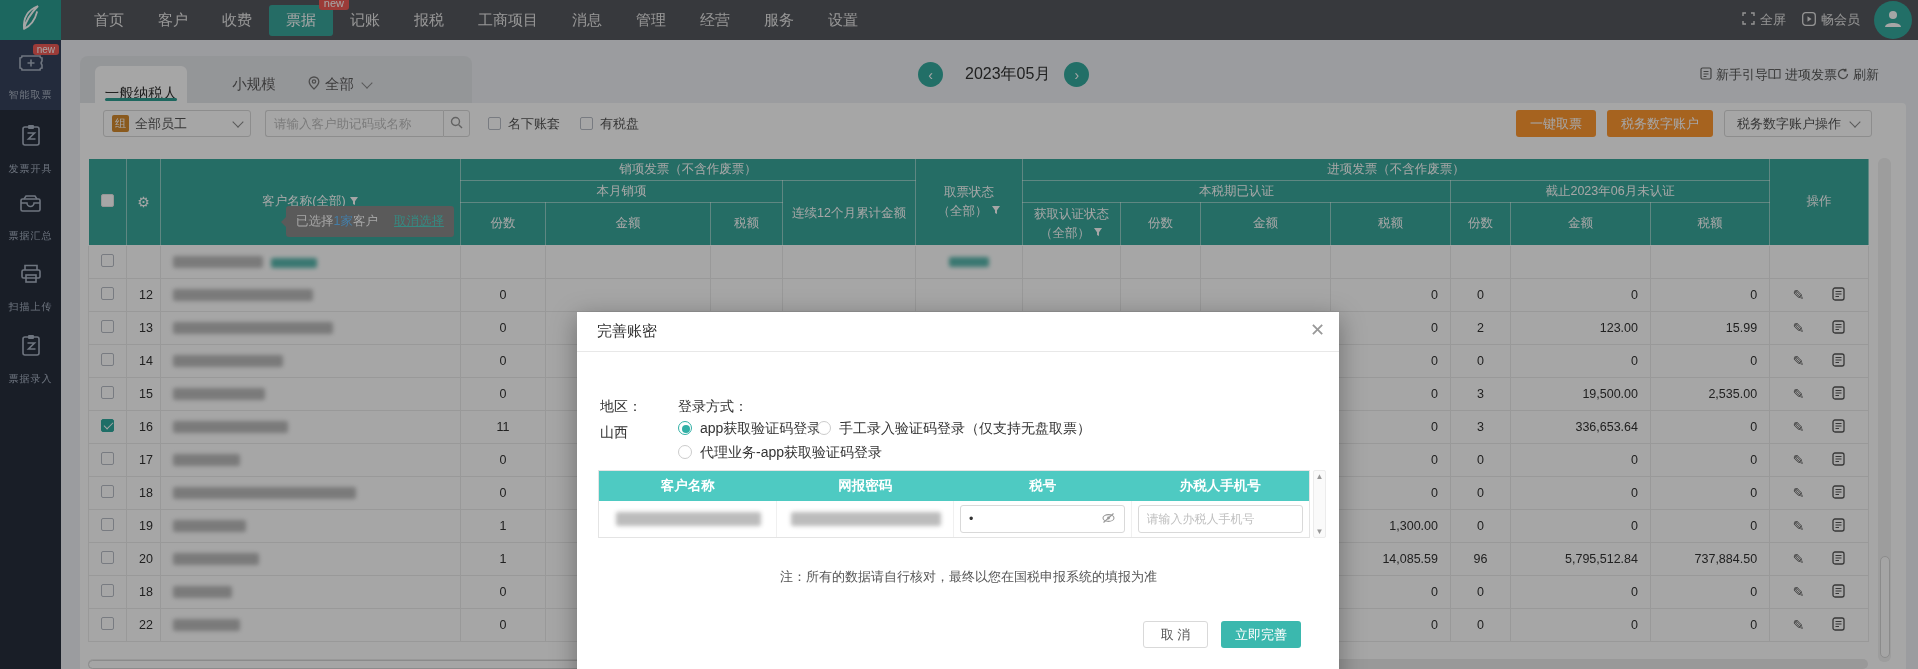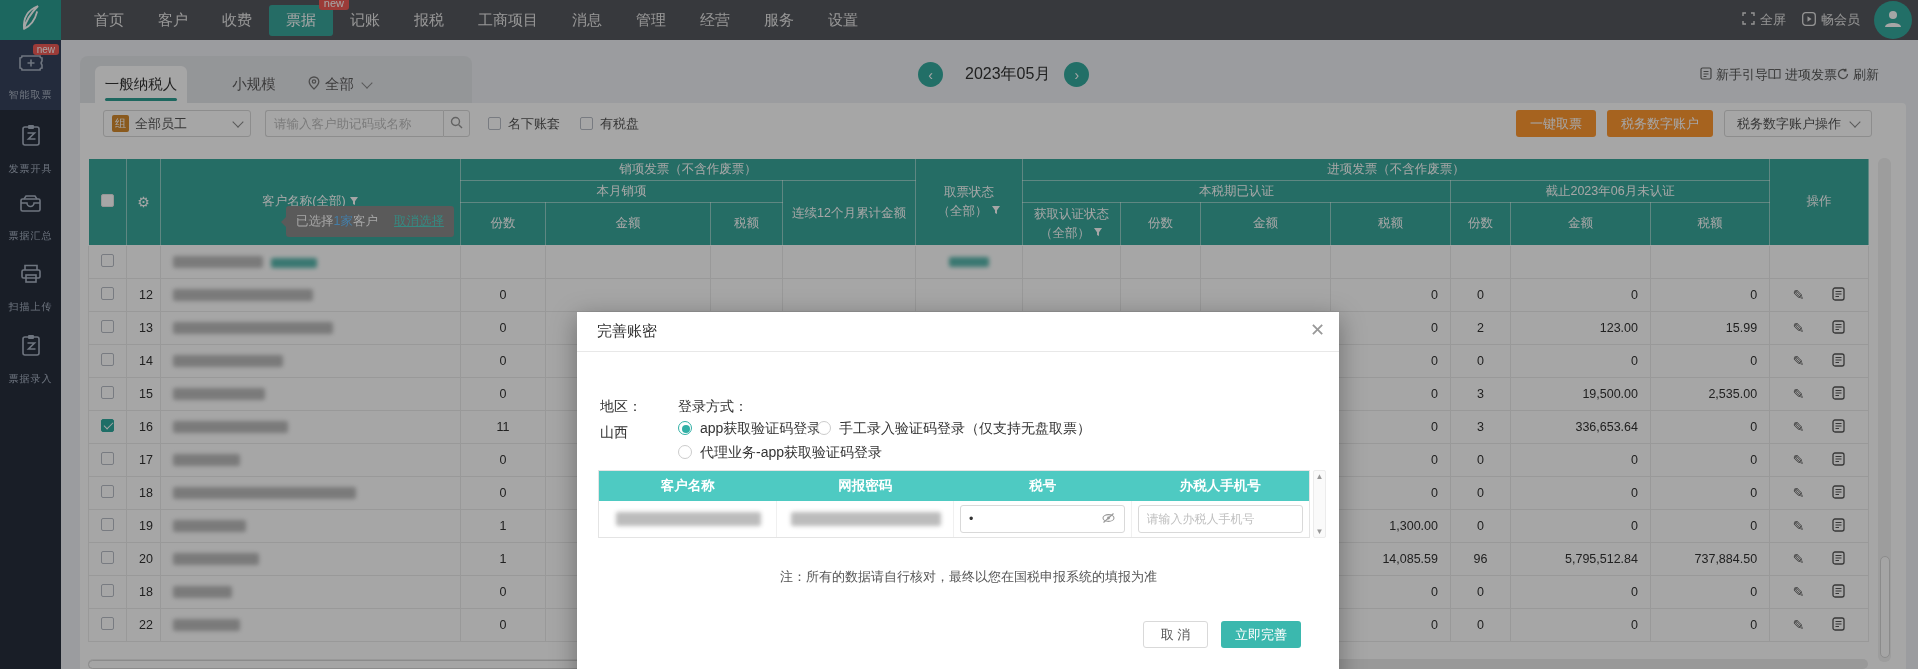--- a/index.html
+++ b/index.html
@@ -20,21 +20,21 @@
 
   
   .sidebar { position:absolute; left:0; top:40px; width:61px; height:629px; background:#272f3d; z-index:9; }
   .side-item { position:relative; width:61px; height:70px; padding-top:14px; text-align:center; color:#aab4c4; cursor:pointer; }
   .side-item.active { background:#37435c; }
   .side-item .lbl { display:block; font-size:10px; margin-top:12px; letter-spacing:1px; }
   .sidebadge { position:absolute; top:4px; right:2px; background:#ef5b56; color:#fff; font-size:10px; padding:0 4px; border-radius:3px; }
 
   
   .tabstrip { position:absolute; left:80px; top:56px; width:392px; height:47px; background:#e4e6ea; border-radius:8px 8px 0 0; z-index:2; }
-  .tab-active { position:absolute; left:15px; top:10px; width:92px; height:37px; background:#fff; border-radius:6px 6px 0 0; color:#333; font-size:14.5px; display:flex; align-items:center; justify-content:center; }
+  .tab-active { position:absolute; left:15px; top:10px; width:92px; height:37px; background:#fff; border-radius:6px 6px 0 0; color:#333; font-size:14.5px; display:flex; align-items:flex-end; justify-content:center; }
   .tab-underline { position:absolute; left:10px; bottom:2px; width:72px; height:3px; background:#2f9e92; border-radius:2px; }
   .tab-inactive { position:absolute; left:128px; top:10px; width:92px; height:37px; color:#5c5c5c; font-size:14.5px; display:flex; align-items:center; justify-content:center; cursor:pointer; }
   .tab-all { position:absolute; left:228px; top:10px; height:37px; display:flex; align-items:center; gap:5px; color:#5c5c5c; font-size:14.5px; cursor:pointer; }
   .chev { width:8px; height:8px; border-right:1.5px solid #8a8a8a; border-bottom:1.5px solid #8a8a8a; transform:rotate(45deg); margin-left:4px; margin-top:-4px; }
   .period { position:absolute; left:918px; top:62px; display:flex; align-items:center; gap:14px; z-index:2; }
   .pbtn { width:25px; height:25px; border-radius:50%; background:#35ab9f; color:#fff; display:flex; align-items:center; justify-content:center; font-size:14px; cursor:pointer; }
   .ptext { font-size:16px; color:#333;margin-left:8px; }
   .helplinks { position:absolute; left:1700px; top:66px; display:flex; gap:0; color:#555; font-size:13px; z-index:2;justify-content:flex-end; }
   .helplinks .itm { display:flex; align-items:center; gap:4px; cursor:pointer; }
 

